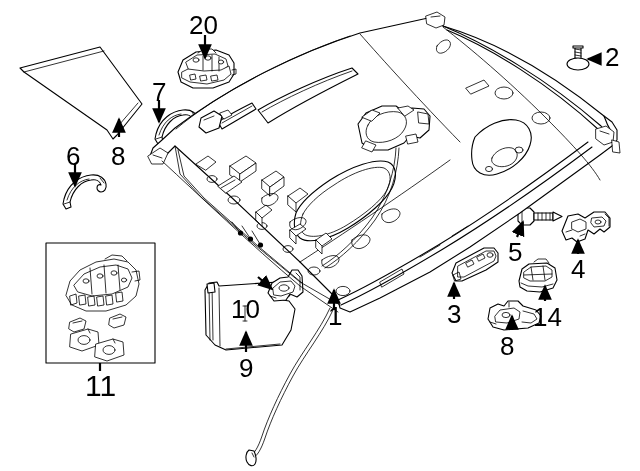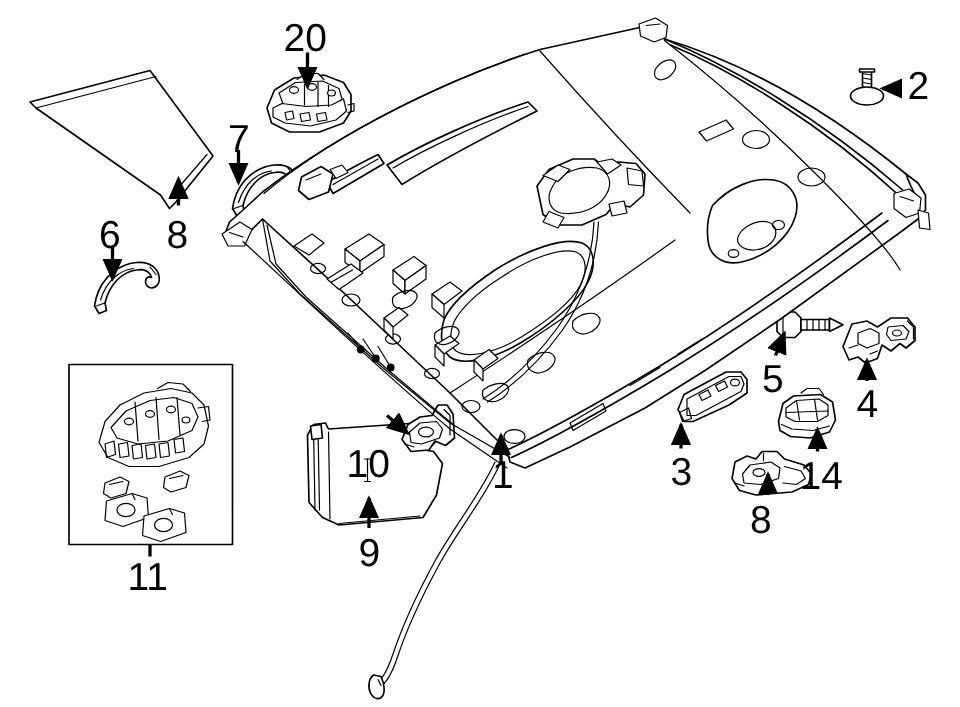--- a/index.html
+++ b/index.html
@@ -17,21 +17,21 @@
     font-size:26px;
     font-weight:400;
     color:#000;
     line-height:1;
     white-space:nowrap;
     user-select:none;
   }
   .inset-label{
     position:absolute;
     font-family:"Liberation Sans", sans-serif;
-    font-size:26px;
+    font-size:30px;
     color:#000;
     line-height:1;
     white-space:nowrap;
   }
 </style>
 </head>
 <body>
 
 <div id="diagram">
 

